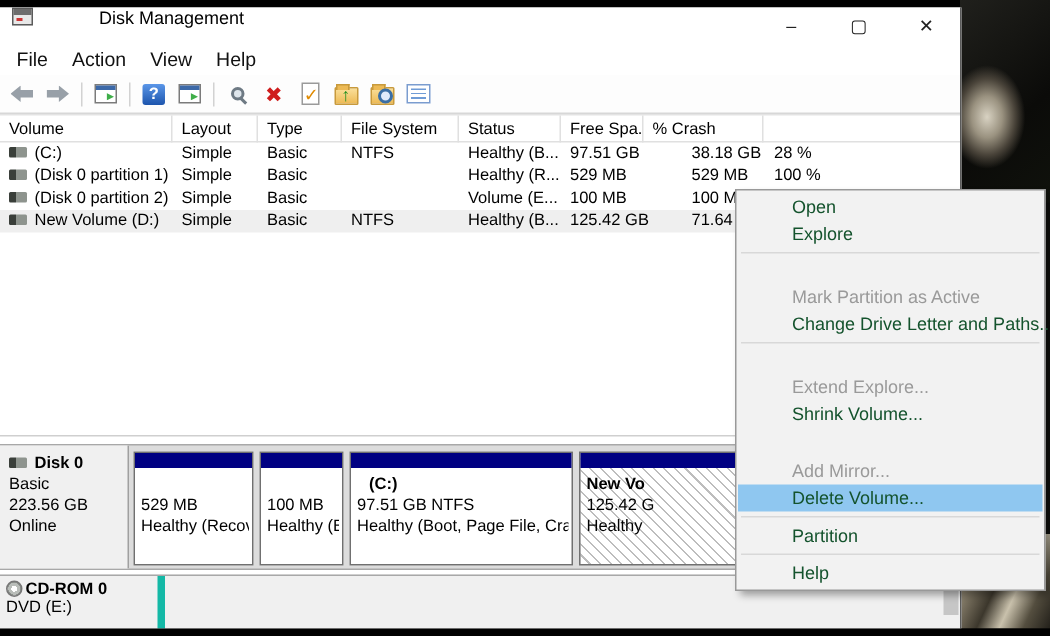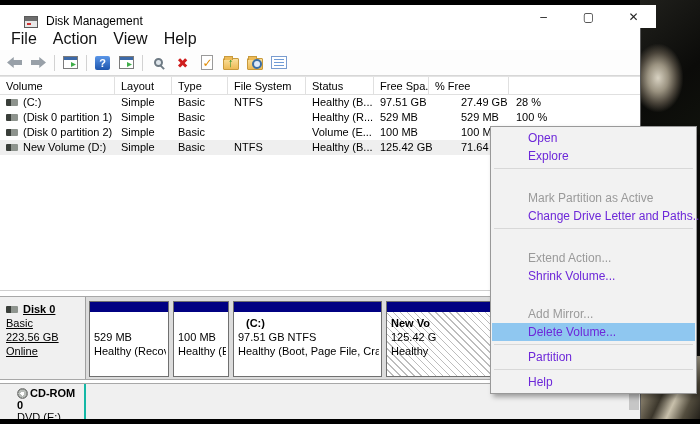--- a/index.html
+++ b/index.html
@@ -14,33 +14,33 @@
         radial-gradient(ellipse 34px 46px at 18px 78px, #d8d2c2 0%, #9a9280 30%, #4a443a 55%, rgba(10,10,8,0) 75%),
         linear-gradient(140deg, #20201c 0%, #0b0b09 60%, #10120c 100%); }
   .wall-bottom { position:absolute; top:356px; left:0; width:60px; height:63px;
       background:
         linear-gradient(115deg, #e4ddcc 0%, #8d8470 22%, #3c372c 45%, #c9c1ac 62%, #544e3f 80%, #23201a 100%); }
 
   
   .window { position:absolute; left:0; top:5px; width:641px; height:414px;
             background:#fff; border-right:1px solid #5a5a5a; }
 
-  .titlebar { position:absolute; left:16px; top:0; width:100%; height:23px; background:#fff;
-              display:flex; align-items:flex-end; }
+  .titlebar { position:absolute; left:0; top:0; width:100%; height:23px; background:#fff;
+              display:flex; align-items:flex-start;gap:36px; }
   .app-icon { width:14px; height:12px; margin-left:8px; border:1px solid #5b5b5b; background:#e8e8e8; position:relative; }
   .app-icon::before { content:""; position:absolute; left:0; top:0; right:0; height:4px; background:#6d6d6d; }
   .app-icon::after { content:""; position:absolute; left:2px; bottom:2px; width:4px; height:2px; background:#c33; }
   .title-text { font-size:12px; color:#000; margin-left:8px; }
   .win-controls { position:absolute; right:0; top:0; height:23px; display:flex; }
   .win-btn { width:45px; height:23px; display:flex; align-items:center; justify-content:center;
              font-size:12px; color:#222; }
 
   .menubar { position:absolute; left:0; top:23px; width:100%; height:22px; background:#fff;
              display:flex; align-items:center; padding-left:3px; }
-  .menu-item { font-size:16px; color:#111; padding:3px 8px; }
+  .menu-item { font-size:13px; color:#111; padding:3px 8px; }
 
   .toolbar { position:absolute; left:0; top:45px; width:100%; height:26px; background:#fdfdfd;
              border-bottom:1px solid #d7d7d7; display:flex; align-items:center; padding-left:6px; gap:7px; }
   .tb-sep { width:1px; height:16px; background:#d2d2d2; }
   .tb-ic { width:17px; height:16px; display:flex; align-items:center; justify-content:center; position:relative; }
   .arrow { width:15px; height:11px; background:#98a0a8; }
   .arrow.left  { clip-path:polygon(0 50%, 45% 0, 45% 28%, 100% 28%, 100% 72%, 45% 72%, 45% 100%); }
   .arrow.right { clip-path:polygon(100% 50%, 55% 0, 55% 28%, 0 28%, 0 72%, 55% 72%, 55% 100%); }
   .winic { width:15px; height:13px; border:1px solid #7b7b7b; background:#fff; position:relative; }
   .winic::before { content:""; position:absolute; left:0; top:0; right:0; height:3px; background:#3c69a8; }
@@ -77,43 +77,43 @@
   .w5{width:81px}.w6{width:55px}.w7{width:80px}.w8{width:50px;border-right:none}
   .lv-row.selected { background:#efefef; }
   .drive-ic { display:inline-block; width:12px; height:7px; border-radius:1px; vertical-align:middle;
               background:linear-gradient(90deg,#3a3f3a 0 5px, #8e948e 5px 100%); margin-right:5px; margin-top:-2px; }
 
   
   .graph { position:absolute; left:0; top:287px; width:640px; height:127px; background:#fff; }
   .disk-row { position:absolute; left:0; top:4px; width:628px; height:84px; background:#dcdcdc;
               border-top:1px solid #a8a8a8; border-bottom:1px solid #a8a8a8; }
   .disk-panel { position:absolute; left:0; top:0; width:86px; height:100%; background:#f0f0f0;
-                border-right:1px solid #a0a0a0; font-size:11px; color:#000; padding:5px 0 12px 6px;text-decoration:underline; }
+                border-right:1px solid #a0a0a0; font-size:11px; color:#000; padding:5px 0 12px 6px; }
   .disk-panel .bold { font-weight:bold; }
   .disk-panel div { line-height:14px; }
   .part { position:absolute; top:4px; height:76px; background:#fff; border:1px solid #707070; }
   .part .band { position:absolute; left:0; top:0; right:0; height:10px; background:#000082; }
   .part .plines { position:absolute; left:4px; top:14px; right:2px; font-size:11px; line-height:14px;
                   white-space:nowrap; overflow:hidden; }
   .part.two .plines { top:28px; }
   .part .l1 { font-weight:bold; }
   .part.hatched { background:repeating-linear-gradient(45deg, #fff 0 4px, #bdbdbd 4px 5px); }
   .cd-row { position:absolute; left:0; top:91px; width:628px; height:36px; background:#f0f0f0;
             border-top:1px solid #a8a8a8; }
-  .cd-panel { position:absolute; left:0; top:0; width:86px; height:100%; background:#f0f0f0;
-              border-right:2px solid #14b8a6; font-size:11px; padding:3px 0 0 17px; }
+  .cd-panel { position:absolute; left:0; top:0; width:110px; height:100%; background:#f0f0f0;
+              border-right:5px solid #14b8a6; font-size:11px; padding:3px 0 0 4px; }
   .cd-ic { display:inline-block; width:11px; height:11px; border-radius:50%; vertical-align:-2px; margin-right:2px;
            background:radial-gradient(circle at 50% 50%, #fff 0 2px, #b9bdb9 2px 4px, #8d928d 4px 6px); border:1px solid #777; }
   .scrollbar { position:absolute; right:0px; top:0; width:12px; height:127px; background:#f0f0f0; }
   .scroll-thumb { position:absolute; left:1px; top:72px; width:10px; height:46px; background:#c6c6c6; }
 
   
   .ctxmenu { position:absolute; left:490px; top:126px; width:207px; background:#f2f2f2;
              border:1px solid #999; box-shadow:3px 3px 5px rgba(0,0,0,.35); padding:2px 1px; z-index:9; }
-  .cm-item { height:18px; line-height:18px; font-size:12px; color:#6d28d9; padding-left:36px; white-space:nowrap; }
+  .cm-item { height:18px; line-height:18px; font-size:12px; color:#14532d; padding-left:36px; white-space:nowrap; }
   .cm-item.disabled { color:#9a9a9a;margin-top:20px; }
   .cm-item.highlight { background:#8fc7f0; }
   .cm-sep { height:1px; background:#d8d8d8; margin:3px 2px; }
 
   .bottom-bar { position:absolute; left:0; bottom:0; width:700px; height:5px; background:#000; z-index:12; }
 </style>
 </head>
 <body>
 
 <div class="screen">
@@ -182,32 +182,32 @@
     </div>
 
     <div class="listview">
       <div class="lv-header">
         <div class="lv-h w0">Volume</div>
         <div class="lv-h w1">Layout</div>
         <div class="lv-h w2">Type</div>
         <div class="lv-h w3">File System</div>
         <div class="lv-h w4">Status</div>
         <div class="lv-h w6">Free Spa...</div>
-        <div class="lv-h w7">% Free</div>
+        <div class="lv-h w7">% Crash</div>
         <div class="lv-h w8"></div>
       </div>
 
       <div class="lv-row">
         <div class="lv-c w0"><span class="drive-ic"></span><span>(C:)</span></div>
         <div class="lv-c w1">Simple</div>
         <div class="lv-c w2">Basic</div>
         <div class="lv-c w3">NTFS</div>
         <div class="lv-c w4">Healthy (B...</div>
         <div class="lv-c w5">97.51 GB</div>
-        <div class="lv-c w6">27.49 GB</div>
+        <div class="lv-c w6">38.18 GB</div>
         <div class="lv-c w7">28 %</div>
       </div>
 
       <div class="lv-row">
         <div class="lv-c w0"><span class="drive-ic"></span><span>(Disk 0 partition 1)</span></div>
         <div class="lv-c w1">Simple</div>
         <div class="lv-c w2">Basic</div>
         <div class="lv-c w3"></div>
         <div class="lv-c w4">Healthy (R...</div>
         <div class="lv-c w5">529 MB</div>
@@ -297,21 +297,21 @@
 
   </div>
 
   <div class="ctxmenu">
     <div class="cm-item">Open</div>
     <div class="cm-item">Explore</div>
     <div class="cm-sep"></div>
     <div class="cm-item disabled">Mark Partition as Active</div>
     <div class="cm-item">Change Drive Letter and Paths...</div>
     <div class="cm-sep"></div>
-    <div class="cm-item disabled">Extend Action...</div>
+    <div class="cm-item disabled">Extend Explore...</div>
     <div class="cm-item">Shrink Volume...</div>
     <div class="cm-item disabled">Add Mirror...</div>
     <div class="cm-item highlight">Delete Volume...</div>
     <div class="cm-sep"></div>
     <div class="cm-item">Partition</div>
     <div class="cm-sep"></div>
     <div class="cm-item">Help</div>
   </div>
 
   <div class="bottom-bar"></div>

